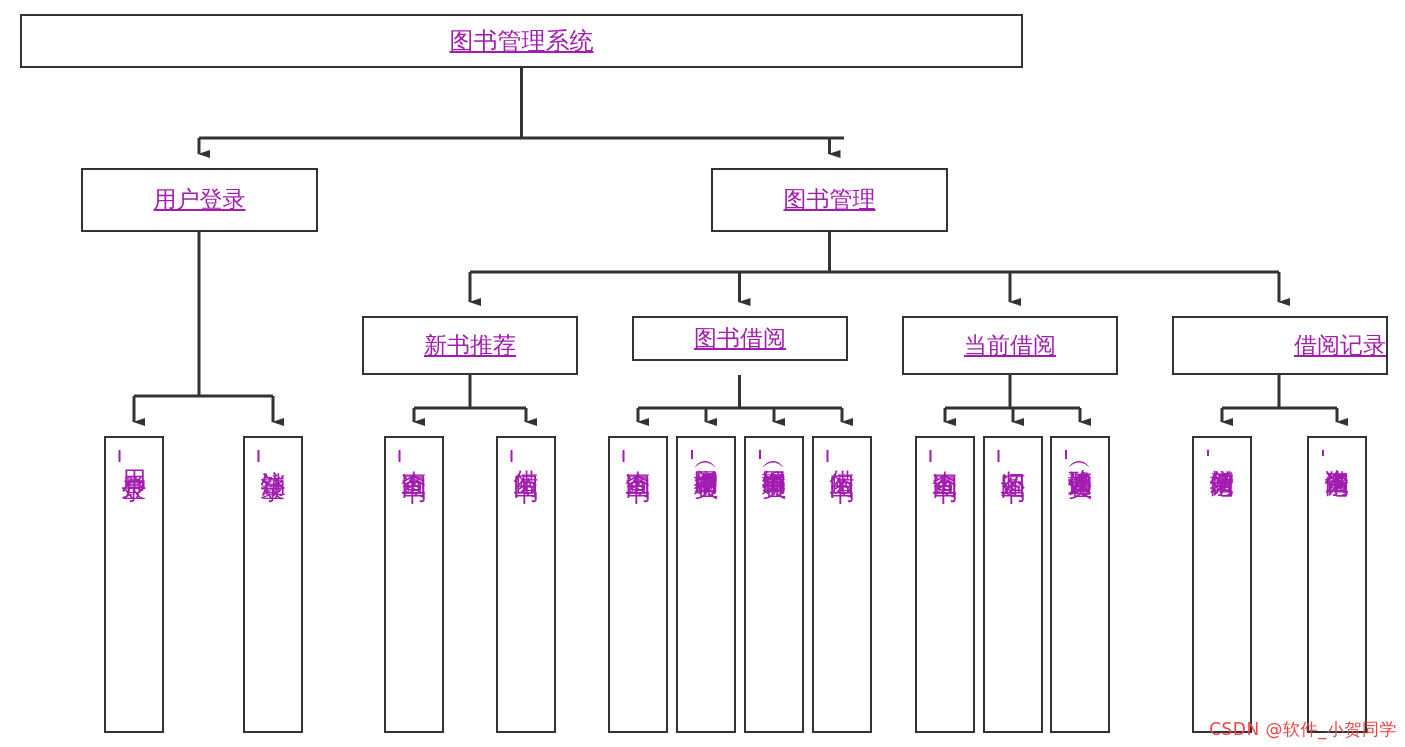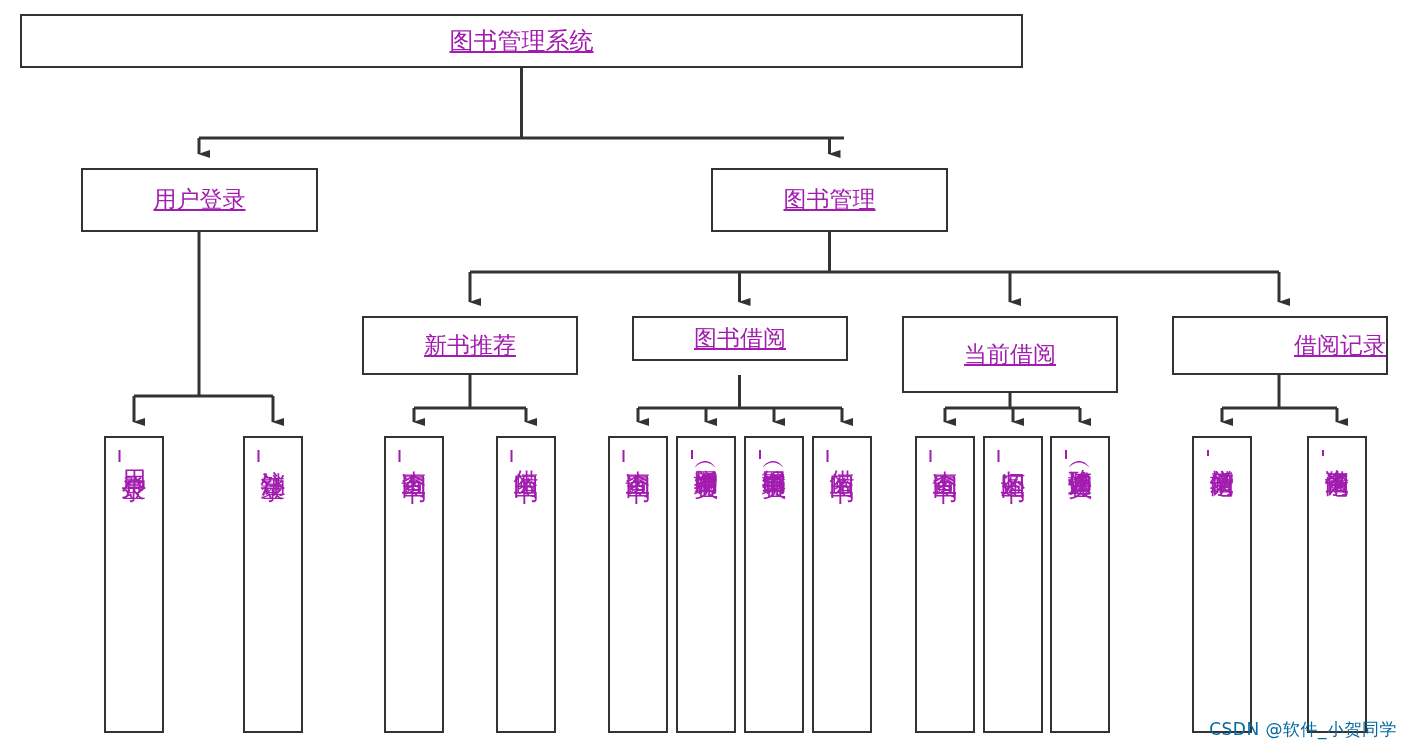--- a/index.html
+++ b/index.html
@@ -66,21 +66,21 @@
   }
   .node.vert.tall .node-label {
     font-size: 24px;
     letter-spacing: 1px;
   }
   #watermark {
     position: absolute;
     right: 8px;
     bottom: 6px;
     font-size: 17px;
-    color: #0369a1;
+    color: #ef4444;
     letter-spacing: 0.5px;
     user-select: none;
   }
 </style>
 </head>
 <body>
 
 <div id="diagram-root">
 
   <svg id="edges-layer" width="1405" height="747" viewBox="0 0 1405 747">
@@ -170,21 +170,21 @@
   <div class="node horiz" style="left:711px; top:168px; width:237px; height:64px;">
     <span class="node-label">图书管理</span>
   </div>
 
   <div class="node horiz" style="left:362px; top:316px; width:216px; height:59px;">
     <span class="node-label">新书推荐</span>
   </div>
   <div class="node horiz" style="left:632px; top:316px; width:216px; height:45px;">
     <span class="node-label">图书借阅</span>
   </div>
-  <div class="node horiz" style="left:902px; top:316px; width:216px; height:77px;">
+  <div class="node horiz" style="left:902px; top:316px; width:216px; height:59px;">
     <span class="node-label">当前借阅</span>
   </div>
   <div class="node horiz" style="left:1172px; top:316px; width:216px; height:59px;justify-content:flex-end;">
     <span class="node-label">借阅记录</span>
   </div>
 
   <div class="node vert" style="left:104px; top:436px; width:60px; height:297px;">
     <span class="node-label">用户登录</span>
   </div>
   <div class="node vert" style="left:243px; top:436px; width:60px; height:297px;">

